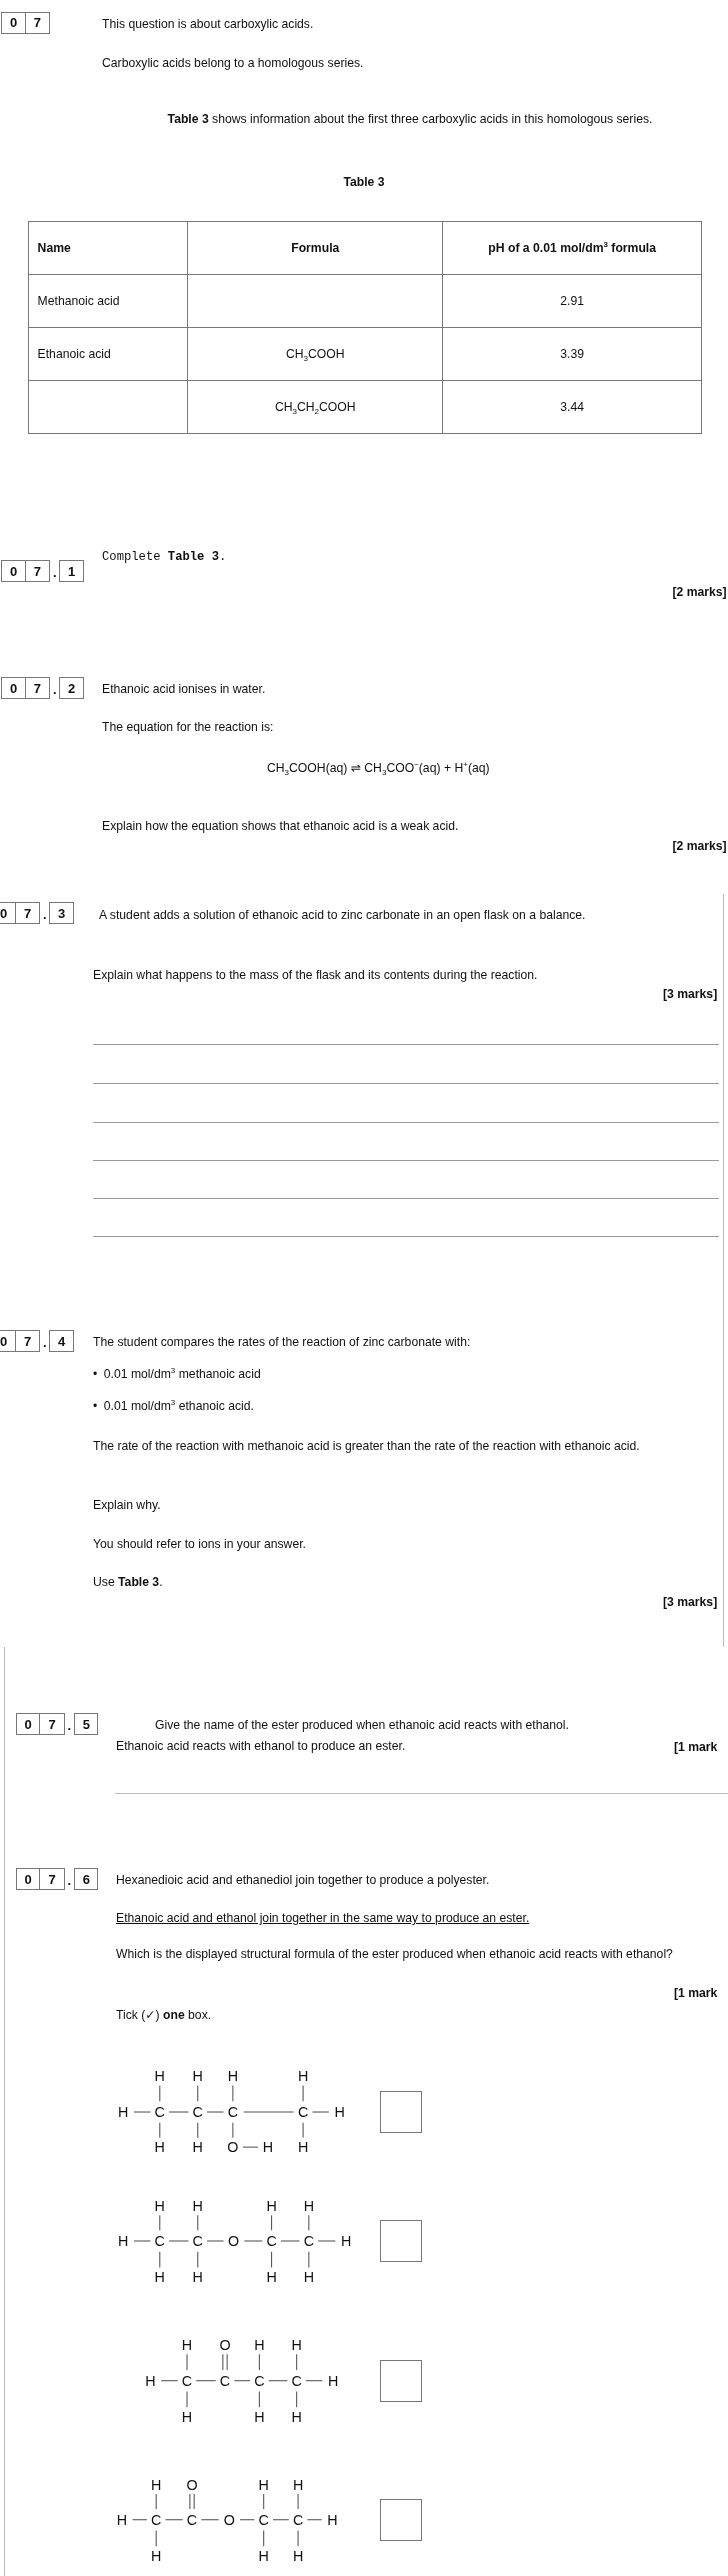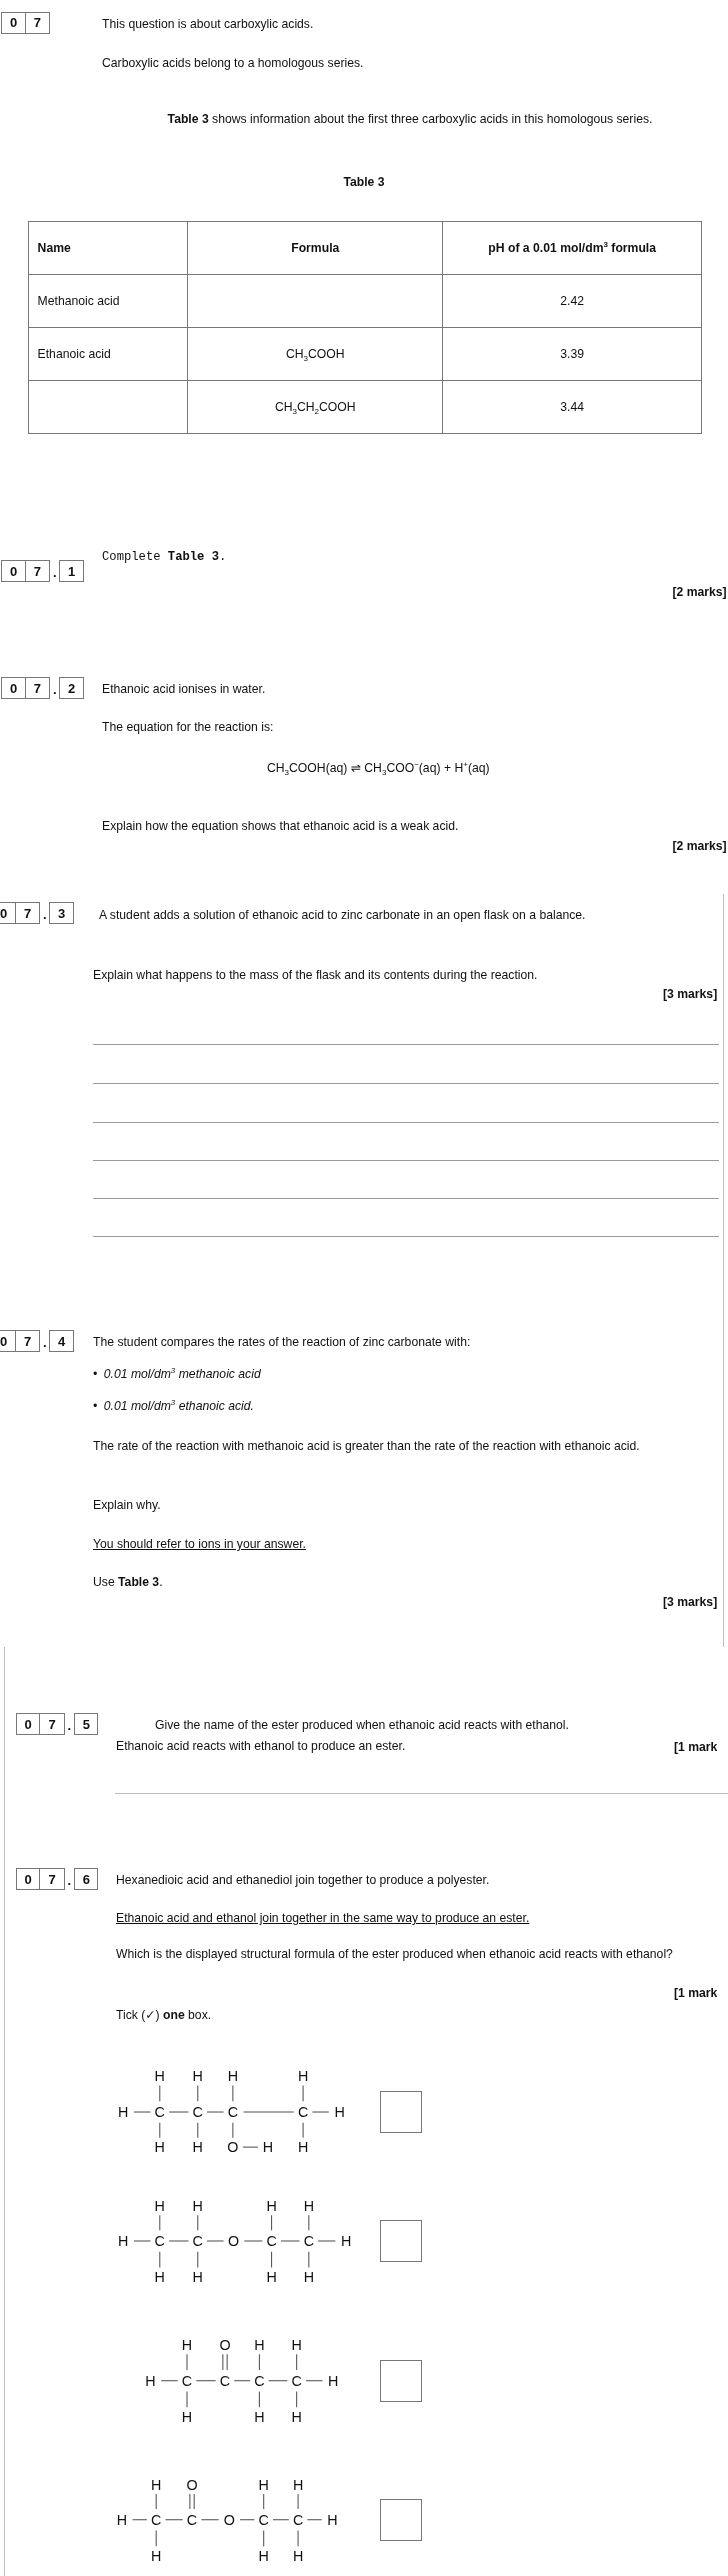--- a/index.html
+++ b/index.html
@@ -17,21 +17,21 @@
   .hline { position: absolute; height: 0; border-top: 0.7px solid #9a9a9a; }
   .vline { position: absolute; width: 0; border-left: 1.4px solid #bdbdbd; }
   table.t3 { position: absolute; left: 28px; top: 221px; width: 674px; border-collapse: collapse; }
   table.t3 td, table.t3 th { border: 1.4px solid #777; height: 52px; padding: 0 8.6px; font-size: 12.2px; margin-left: 36px; }
   table.t3 th { font-weight: bold; }
   .c1 { width: 141px; text-align: left; }
   .c2 { width: 237px; text-align: center; }
   .c3 { text-align: center; }
   sub, sup { font-size: 8px; line-height: 0; }
   ul.bul { position: absolute; margin: 0; padding: 0; list-style: none; }
-  ul.bul li { position: relative; padding-left: 10.8px; height: 32px; line-height: 14.3px; font-style: italic; }
+  ul.bul li { position: relative; padding-left: 10.8px; height: 32px; line-height: 14.3px; }
   ul.bul li::before { content: "\2022"; position: absolute; left: 0; }
   .tick-box { position: absolute; width: 42px; height: 42px; border: 1.4px solid #777; box-sizing: border-box; }
   svg.mol { position: absolute; overflow: visible; }
   svg.mol text { font-family: "Liberation Sans", sans-serif; font-size: 20px; fill: #111; text-anchor: middle; dominant-baseline: central; }
   svg.mol line { stroke: #555; stroke-width: 1.5; }
 </style>
 </head>
 <body>
 
 <div class="qbox" style="left:1.4px; top:11.5px;">
@@ -48,21 +48,21 @@
 <table class="t3">
   <tbody>
       <tr>
     <th class="c1">Name</th>
     <th class="c2">Formula</th>
     <th class="c3"><span>pH of a 0.01 mol/dm</span><sup>3</sup><span> formula</span></th>
   </tr>
   <tr>
     <td class="c1">Methanoic acid</td>
     <td class="c2"></td>
-    <td class="c3">2.42</td>
+    <td class="c3">2.91</td>
   </tr>
   <tr>
     <td class="c1">Ethanoic acid</td>
     <td class="c2"><span>CH</span><sub>3</sub><span>COOH</span></td>
     <td class="c3">3.39</td>
   </tr>
   <tr>
     <td class="c1"></td>
     <td class="c2"><span>CH</span><sub>3</sub><span>CH</span><sub>2</sub><span>COOH</span></td>
     <td class="c3">3.44</td>
@@ -124,21 +124,21 @@
   <div class="dot">.</div>
   <div class="cell" style="border-left:0.7px solid #777;">4</div>
 </div>
 <div class="t" style="left:93px; top:1335px;">The student compares the rates of the reaction of zinc carbonate with:</div>
 <ul class="bul" style="left:93px; top:1367px;">
   <li><span>0.01 mol/dm</span><sup>3</sup><span> methanoic acid</span></li>
   <li><span>0.01 mol/dm</span><sup>3</sup><span> ethanoic acid.</span></li>
 </ul>
 <div class="wrap" style="left:93px; top:1437px; width:616px;">The rate of the reaction with methanoic acid is greater than the rate of the reaction with ethanoic acid.</div>
 <div class="t" style="left:93px; top:1498px;">Explain why.</div>
-<div class="t" style="left:93px; top:1537px;text-decoration:underline;">You should refer to ions in your answer.</div>
+<div class="t" style="left:93px; top:1537px;">You should refer to ions in your answer.</div>
 <div class="t" style="left:93px; top:1575px;">
   <span>Use </span><b>Table 3</b><span>.</span>
 </div>
 <div class="marks" style="right:10.8px; top:1595px;">[3 marks]</div>
 
 <div class="vline" style="left:3.6px; top:1647px; height:929px;"></div>
 <div class="t" style="left:116px; top:1739px;text-align:center;">Ethanoic acid reacts with ethanol to produce an ester.</div>
 <div class="qbox" style="left:16px; top:1713px;">
   <div class="cell">0</div>
   <div class="cell">7</div>

